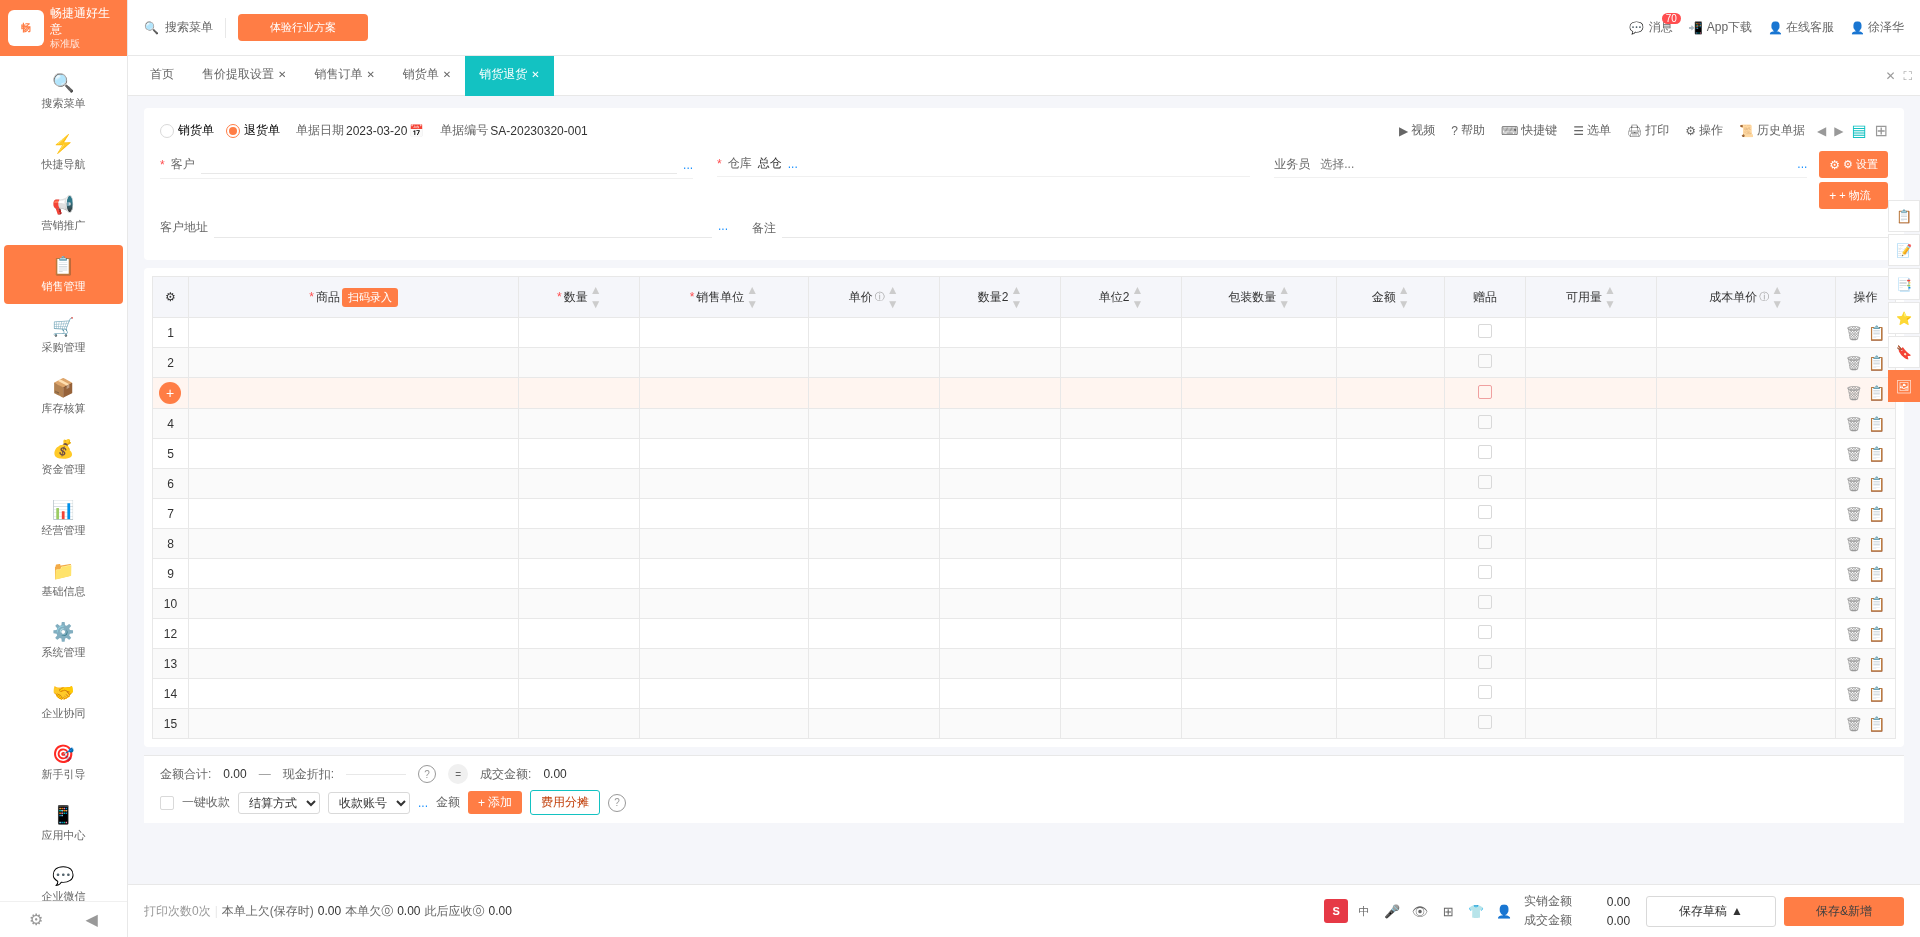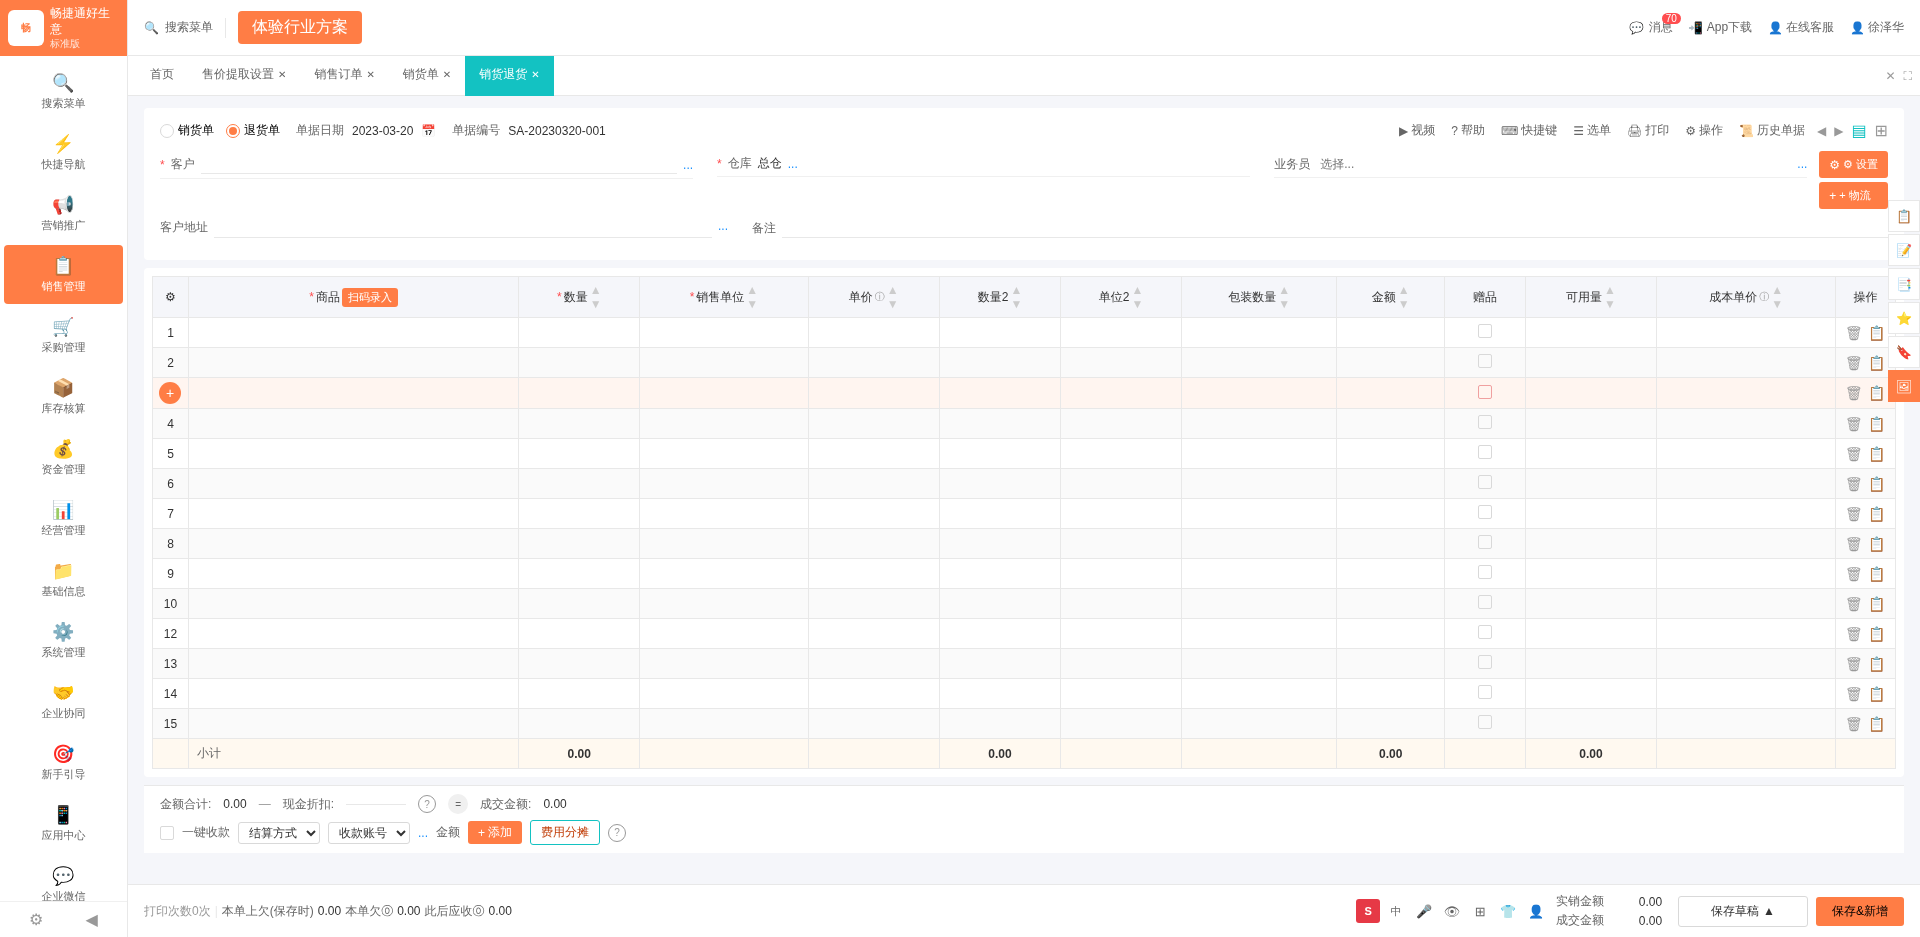--- a/index.html
+++ b/index.html
@@ -21,21 +21,21 @@
 
     
     .main { flex: 1; display: flex; flex-direction: column; overflow: hidden; }
 
     
     .topbar { height: 56px; background: #fff; display: flex; align-items: center; padding: 0 16px; border-bottom: 1px solid #e8e8e8; gap: 12px; }
     .topbar-search { display: flex; align-items: center; gap: 6px; color: #666; cursor: pointer; }
     .topbar-right { display: flex; align-items: center; gap: 16px; margin-left: auto; color: #666; }
     .topbar-badge { position: relative; display: inline-flex; align-items: center; gap: 4px; cursor: pointer; }
     .badge-num { position: absolute; top: -6px; right: -8px; background: #ff4d4f; color: #fff; border-radius: 10px; padding: 0 4px; font-size: 10px; min-width: 16px; text-align: center; }
-    .topbar-trial-btn { background: #ff7d45; color: #fff; border: none; padding: 6px 14px; border-radius: 4px; cursor: pointer; font-size: 16px; }
+    .topbar-trial-btn { background: #ff7d45; color: #fff; border: none; padding: 6px 32px; border-radius: 4px; cursor: pointer; font-size: 11px; }
 
     
     .tabbar { display: flex; align-items: center; background: #fff; border-bottom: 1px solid #e8e8e8; padding: 0 8px; height: 40px; }
     .tab { display: flex; align-items: center; gap: 4px; padding: 0 14px; height: 40px; cursor: pointer; color: #666; border-bottom: 2px solid transparent; white-space: nowrap; }
     .tab .close-btn { font-size: 10px; cursor: pointer; }
     .tabbar-close { margin-left: auto; color: #999; font-size: 16px; cursor: pointer; display: flex; gap: 8px; }
 
     
     .form-card { background: #fff; border-radius: 4px; padding: 12px 16px; margin-bottom: 8px; }
     .radio-group { display: flex; gap: 12px; align-items: center; }
@@ -77,33 +77,33 @@
     .footer-add-btn { background: #ff7d45; color: #fff; border: none; padding: 3px 10px; border-radius: 3px; cursor: pointer; display: flex; align-items: center; gap: 3px; }
     .fee-split-btn { border: 1px solid #13c2c2; color: #c2410c; background: #fff; padding: 3px 10px; border-radius: 3px; cursor: pointer; }
 
     
     .bottom-bar { background: #fff; border-top: 1px solid #e8e8e8; padding: 8px 16px; display: flex; align-items: center; gap: 8px; }
     .bottom-info { display: flex; align-items: center; gap: 4px; color: #666; flex: 1; }
     .bottom-info-item { display: flex; align-items: center; gap: 4px; }
     .bottom-tools { display: flex; align-items: center; gap: 4px; }
     .tool-icon { width: 24px; height: 24px; display: flex; align-items: center; justify-content: center; cursor: pointer; color: #666; font-size: 13px; }
     .save-draft-btn { border: 1px solid #d9d9d9; background: #fff; padding: 6px 32px; border-radius: 3px; cursor: pointer; color: #333; display: flex; align-items: center; gap: 4px; }
-    .save-new-btn { background: #ff7d45; color: #000000; border: none; padding: 6px 16px; border-radius: 3px; cursor: pointer; font-weight: 500; }
+    .save-new-btn { background: #ff7d45; color: #404040; border: none; padding: 6px 32px; border-radius: 3px; cursor: pointer; font-weight: 500; }
     .summary-box { display: flex; flex-direction: column; gap: 2px; margin-right: 8px; text-align: right; }
     .summary-item { display: flex; align-items: center; gap: 8px; justify-content: flex-end; }
     .summary-label { color: #666; }
     .summary-val { color: #333; min-width: 50px; }
 
     
     .right-panel { position: fixed; right: 0; top: 200px; display: flex; flex-direction: column; gap: 2px; z-index: 100; }
     .right-panel-btn { width: 32px; height: 32px; background: #fff; border: 1px solid #e8e8e8; display: flex; align-items: center; justify-content: center; cursor: pointer; color: #666; font-size: 13px; }
 
     .content-wrapper { position: relative; flex: 1; overflow: hidden; display: flex; flex-direction: column; }
     .scrollable-content { flex: 1; overflow: auto; padding: 12px 16px 0; background: #f5f6fa; }
-    .form-group { display: flex; align-items: center; gap: 8px; }
+    .form-group { display: flex; align-items: center; gap: 2px; }
     .form-group .lbl { color: #666; white-space: nowrap; }
 
     .th-sort { display: flex; align-items: center; justify-content: center; gap: 2px; }
     .sort-arrows { display: flex; flex-direction: column; font-size: 8px; color: #ccc; }
 
     .teal-tab { background: #13c2c2 !important; color: #fff !important; }
   </style>
 </head>
 <body>
 
@@ -717,35 +717,20 @@
                   <td></td>
                   <td></td>
                   <td class="col-actions">
                     <div class="row-actions">
                       <span class="row-action-btn">🗑</span>
                       <span class="row-action-btn">📋</span>
                     </div>
                   </td>
                 </tr>
 
-              <tr class="subtotal-row">
-                <td></td>
-                <td style="text-align:left;padding-left:8px;color:#666;font-weight:normal;">小计</td>
-                <td>0.00</td>
-                <td></td>
-                <td></td>
-                <td>0.00</td>
-                <td></td>
-                <td></td>
-                <td>0.00</td>
-                <td></td>
-                <td>0.00</td>
-                <td></td>
-                <td></td>
-              </tr>
             </tbody>
           </table>
         </div>
       </div>
 
       <div class="footer-section">
         <div class="footer-row1">
           <span style="color:#666;">金额合计:</span>
           <span style="color:#333;font-weight:500;">0.00</span>
           <span class="footer-dash">—</span>

